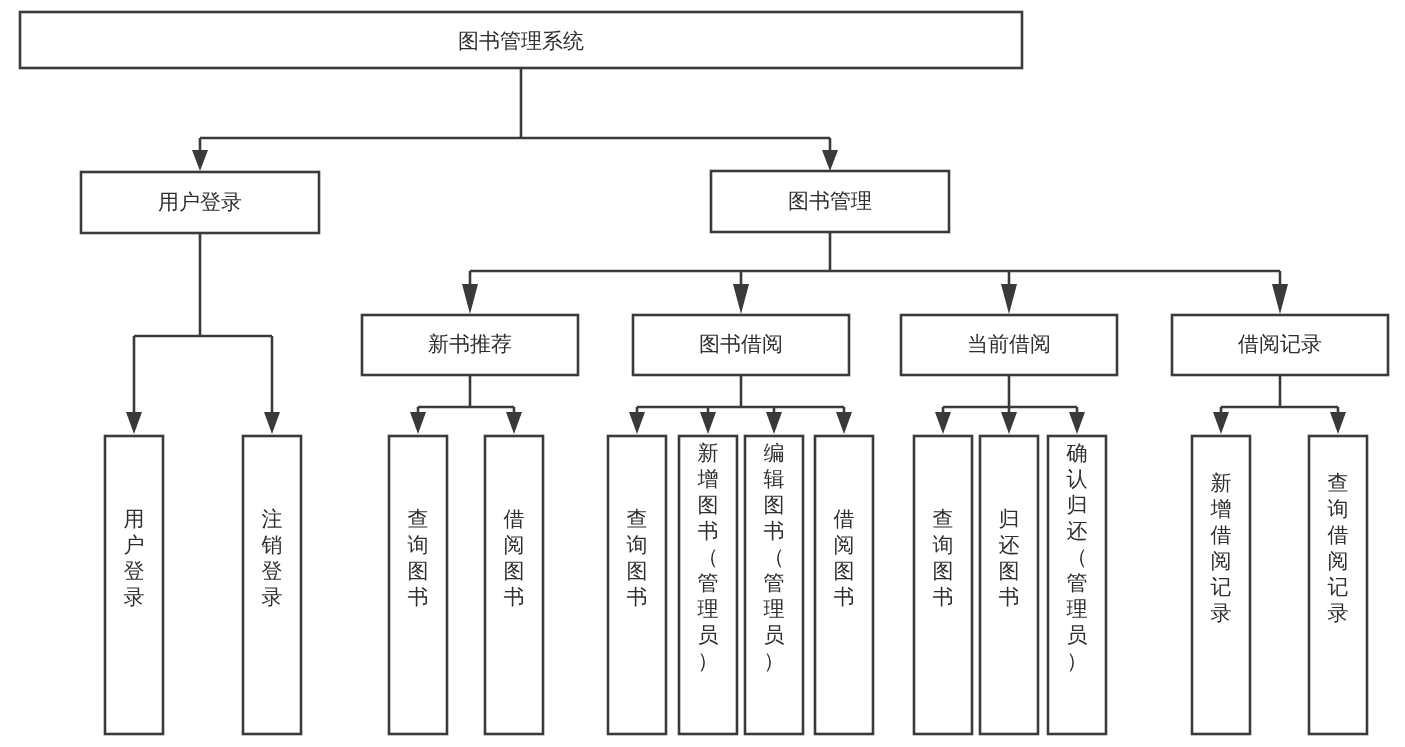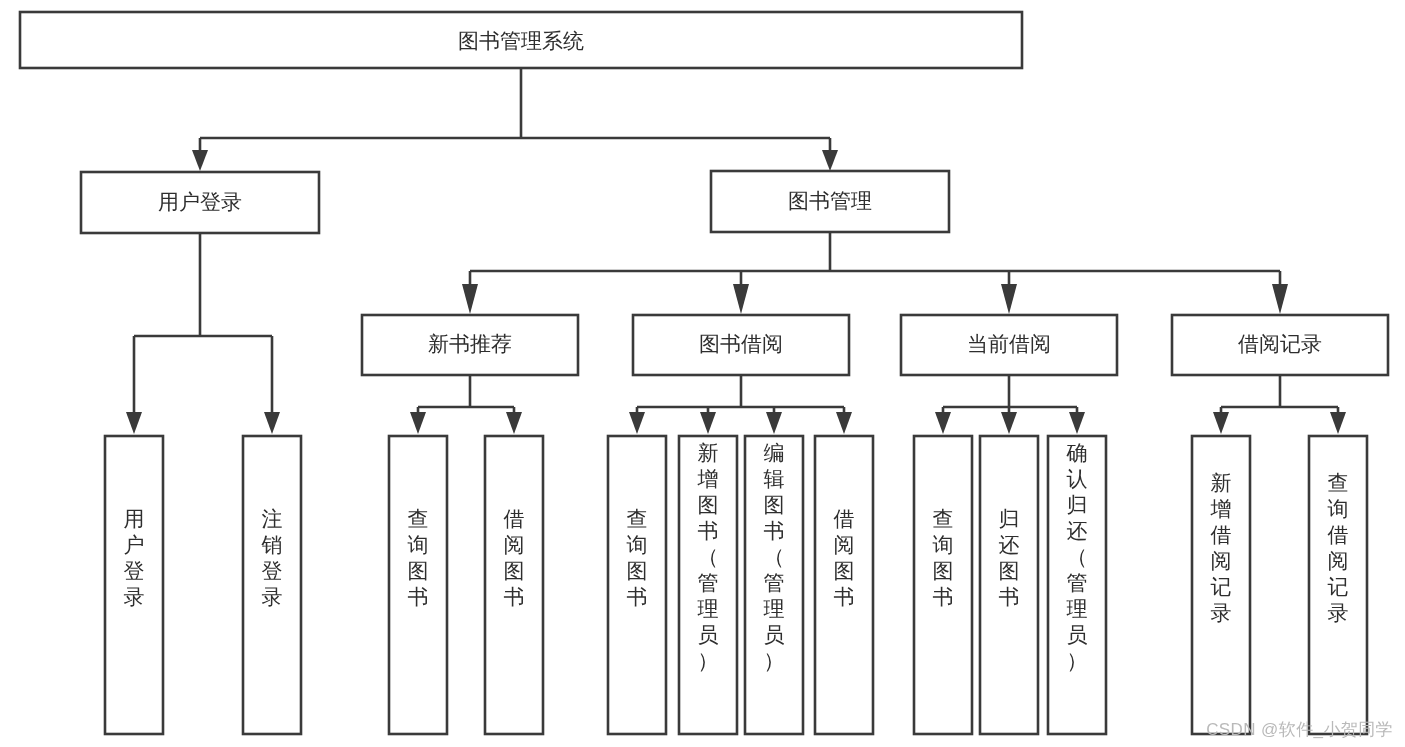--- a/index.html
+++ b/index.html
@@ -254,15 +254,14 @@
       </g>
 
       <g>
         <rect class="node-box" x="1309" y="436" width="58" height="298"></rect>
         <text class="node-label-vertical" x="1338" y="490"><tspan x="1338" y="490">查</tspan><tspan x="1338" y="516">询</tspan><tspan x="1338" y="542">借</tspan><tspan x="1338" y="568">阅</tspan><tspan x="1338" y="594">记</tspan><tspan x="1338" y="620">录</tspan></text>
       </g>
 
     </g>
   </svg>
 
-  <div class="watermark">CSDN @软件_小贺同学</div>
 
 </div>
 
 </body></html>

